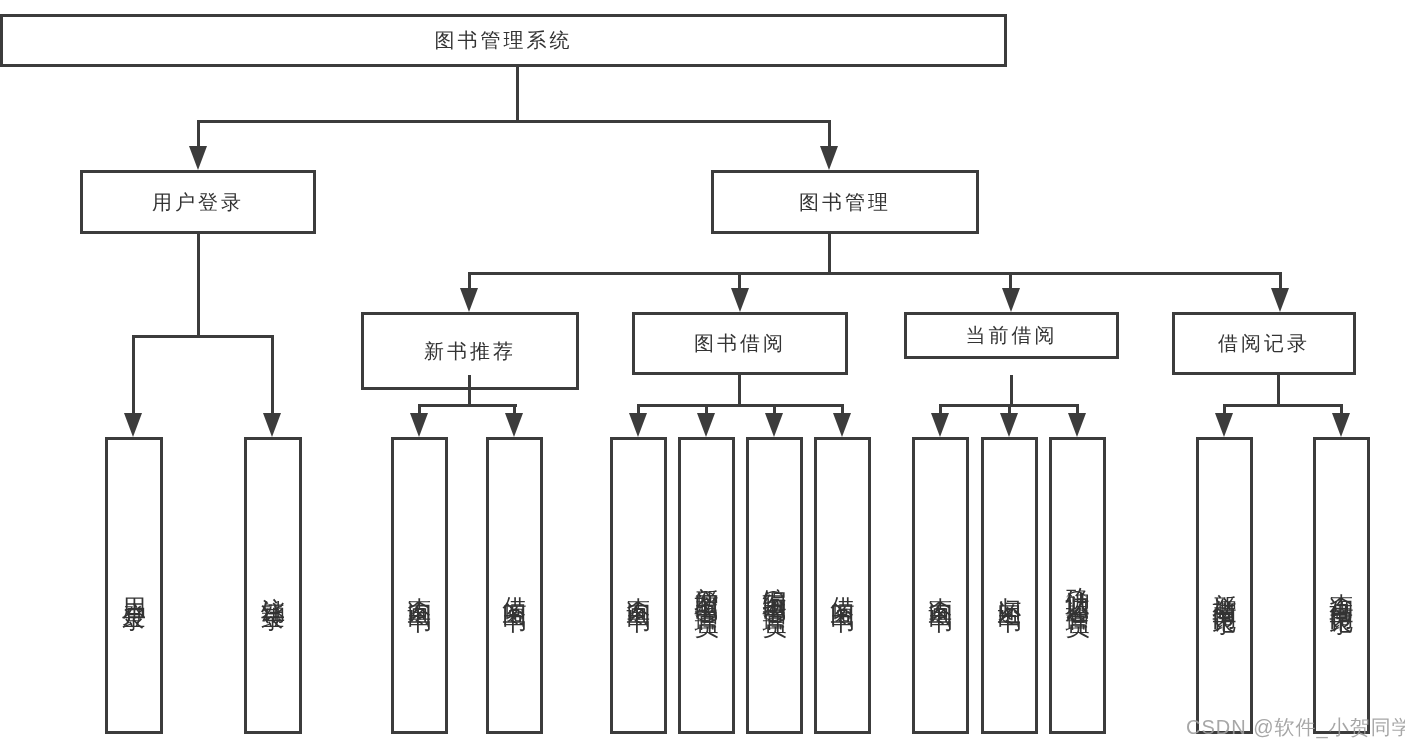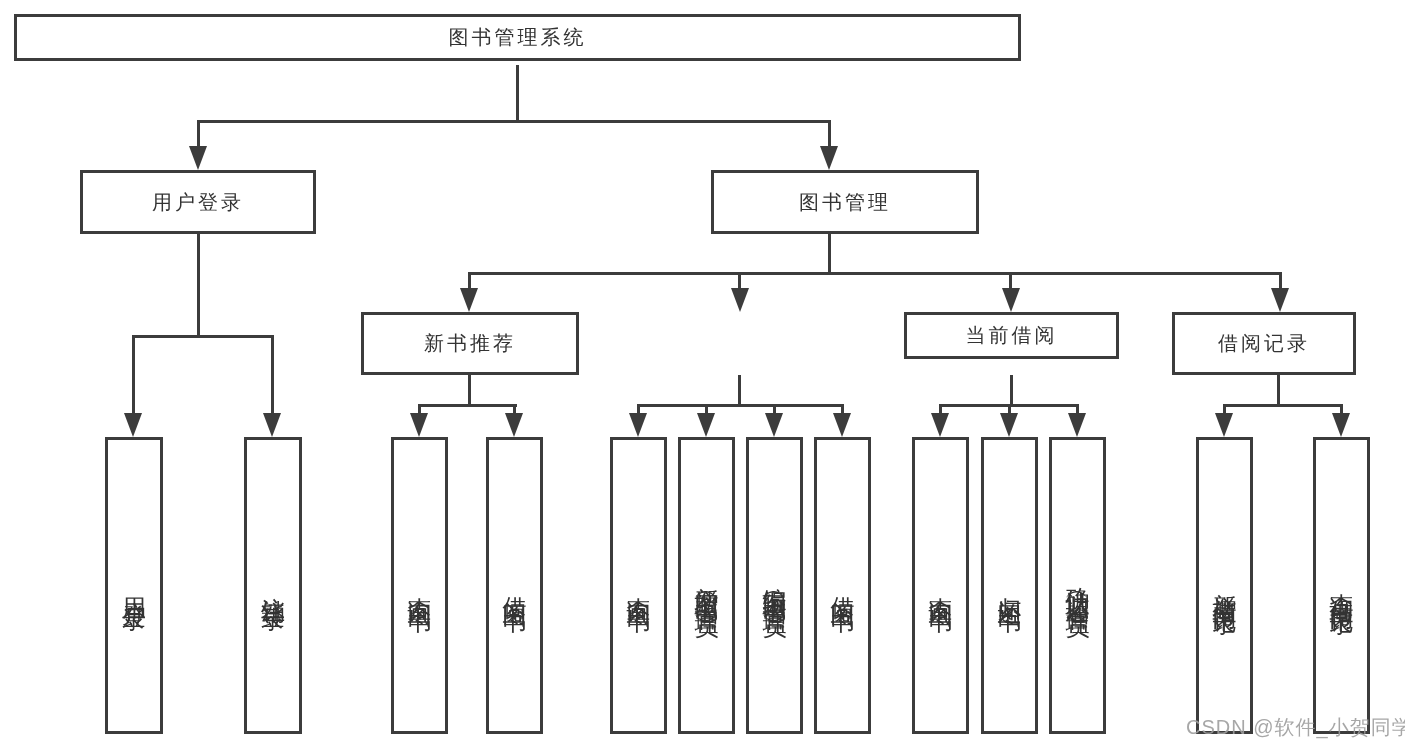--- a/index.html
+++ b/index.html
@@ -53,21 +53,21 @@
     opacity:.9;
     white-space:nowrap;
     z-index:5;
   }
 </style>
 </head>
 <body>
 
 <div class="stage">
 
-  <div class="box horiz" style="left:14px;top:14px;width:1007px;height:47px">
+  <div class="box horiz" style="left:0;top:14px;width:1007px;height:53px">
     <span>图书管理系统</span>
   </div>
 
   <div class="line v" style="left:516px;top:65px;height:57px"></div>
   <div class="line h" style="left:197px;top:120px;width:634px"></div>
   <div class="line v" style="left:197px;top:120px;height:30px"></div>
   <div class="ah" style="left:189px;top:146px"></div>
   <div class="line v" style="left:828px;top:120px;height:30px"></div>
   <div class="ah" style="left:820px;top:146px"></div>
 
@@ -89,22 +89,25 @@
   <div class="line h" style="left:468px;top:272px;width:814px"></div>
   <div class="line v" style="left:468px;top:272px;height:20px"></div>
   <div class="ah" style="left:460px;top:288px"></div>
   <div class="line v" style="left:738px;top:272px;height:20px"></div>
   <div class="ah" style="left:731px;top:288px"></div>
   <div class="line v" style="left:1009px;top:272px;height:20px"></div>
   <div class="ah" style="left:1002px;top:288px"></div>
   <div class="line v" style="left:1279px;top:272px;height:20px"></div>
   <div class="ah" style="left:1271px;top:288px"></div>
 
-  <div class="box horiz" style="left:361px;top:312px;width:218px;height:63px">
+  <div class="box horiz" style="left:361px;top:312px;width:218px;height:78px">
     <span>新书推荐</span>
+  </div>
+  <div class="box horiz" style="left:632px;top:312px;width:216px;height:63px">
+    <span>图书借阅</span>
   </div>
   <div class="box horiz" style="left:904px;top:312px;width:215px;height:47px">
     <span>当前借阅</span>
   </div>
   <div class="box horiz" style="left:1172px;top:312px;width:184px;height:63px">
     <span>借阅记录</span>
   </div>
 
   <div class="line v" style="left:468px;top:375px;height:32px"></div>
   <div class="line h" style="left:418px;top:404px;width:99px"></div>

